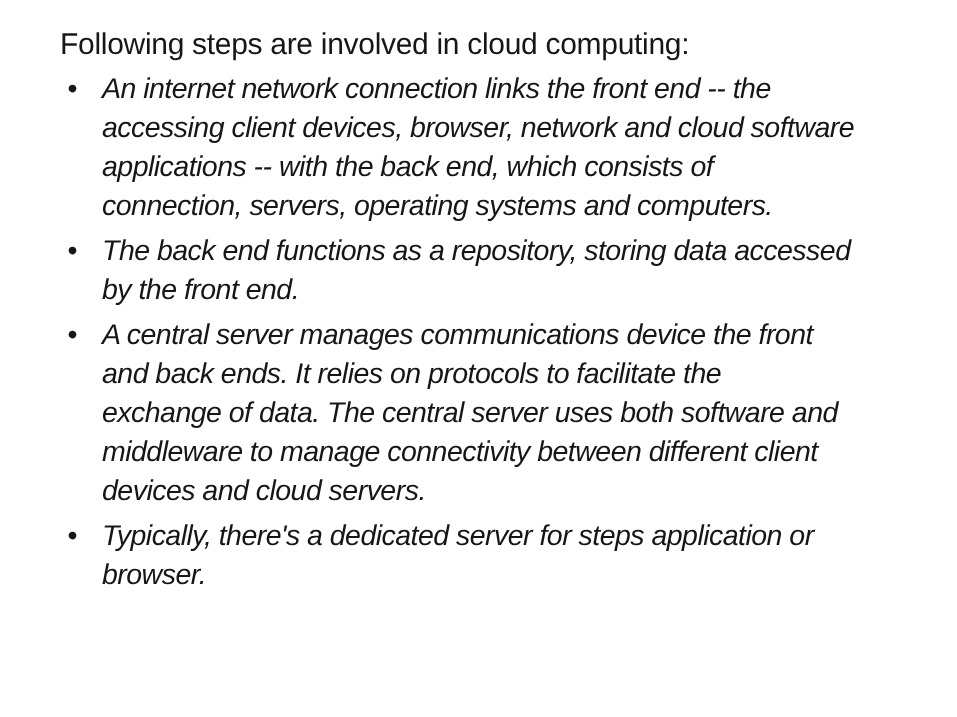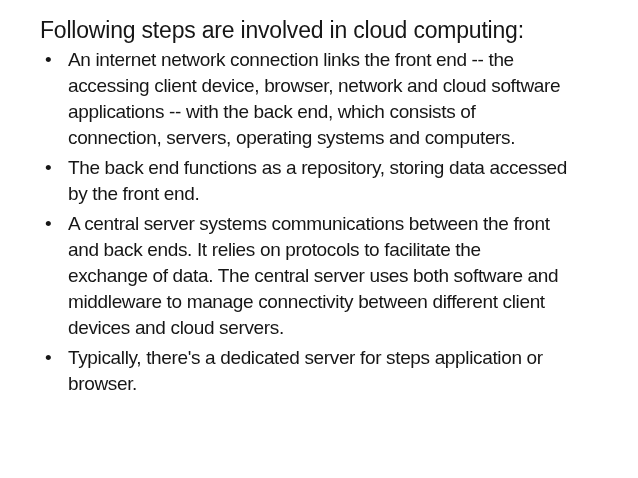--- a/index.html
+++ b/index.html
@@ -22,21 +22,21 @@
   }
   .content {
     position: absolute;
     left: 40px;
     top: 17px;
     right: 6px;
     color: var(--text-color, #161616);
   }
   .heading {
     margin: 0 0 4px 0;
-    font-size: 23px;
+    font-size: 20px;
     line-height: 26px;
     letter-spacing: -0.2px;
     white-space: nowrap;
     font-weight: normal;
   }
   .bullet-list {
     margin: 0;
     padding: 0;
     list-style: none;
   }
@@ -53,44 +53,45 @@
     left: 5px;
     top: 0;
     font-size: 19px;
     line-height: 26px;
   }
   .text-line {
     font-size: 19px;
     line-height: 26px;
     letter-spacing: -0.35px;
     white-space: nowrap;
+    font-style: italic;
   }
 </style>
 </head>
 <body style="--page-bg: #ffffff; --text-color: #161616;">
 
 <div class="slide">
   <div class="content">
     <p class="heading">Following steps are involved in cloud computing:</p>
     <ul class="bullet-list" id="bullet-list">
         <li class="bullet-item">
           <span class="bullet-marker">•</span>
           <div class="text-line">An internet network connection links the front end -- the</div>
-          <div class="text-line">accessing client device, browser, network and cloud software</div>
+          <div class="text-line">accessing client devices, browser, network and cloud software</div>
           <div class="text-line">applications -- with the back end, which consists of</div>
           <div class="text-line">connection, servers, operating systems and computers.</div>
         </li>
         <li class="bullet-item">
           <span class="bullet-marker">•</span>
           <div class="text-line">The back end functions as a repository, storing data accessed</div>
           <div class="text-line">by the front end.</div>
         </li>
         <li class="bullet-item">
           <span class="bullet-marker">•</span>
-          <div class="text-line">A central server systems communications between the front</div>
+          <div class="text-line">A central server manages communications device the front</div>
           <div class="text-line">and back ends. It relies on protocols to facilitate the</div>
           <div class="text-line">exchange of data. The central server uses both software and</div>
           <div class="text-line">middleware to manage connectivity between different client</div>
           <div class="text-line">devices and cloud servers.</div>
         </li>
         <li class="bullet-item">
           <span class="bullet-marker">•</span>
           <div class="text-line">Typically, there's a dedicated server for steps application or</div>
           <div class="text-line">browser.</div>
         </li>

